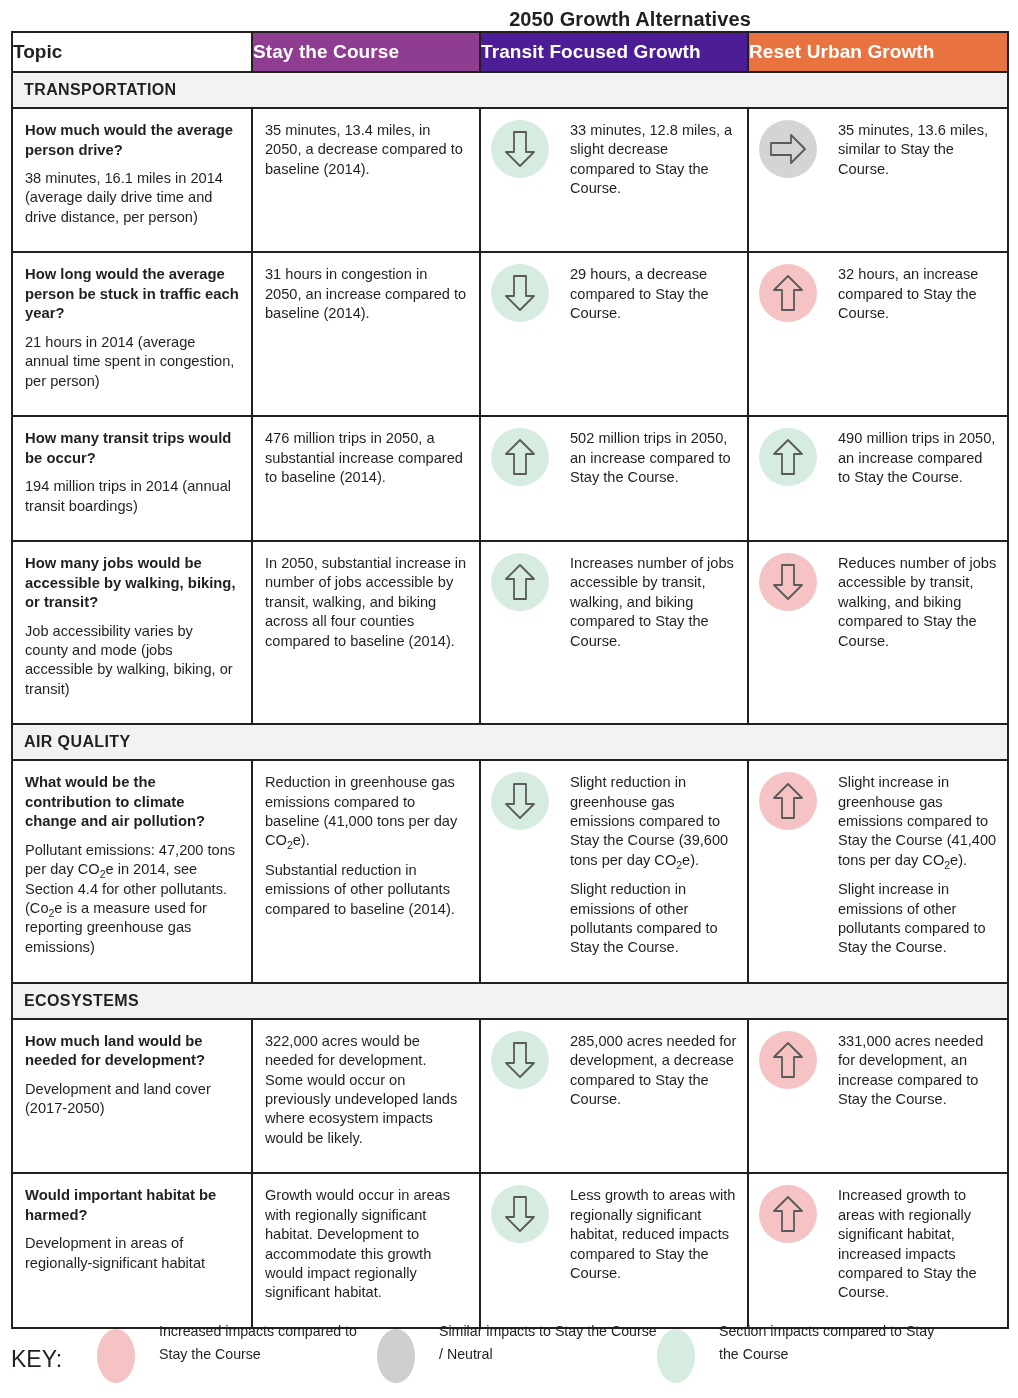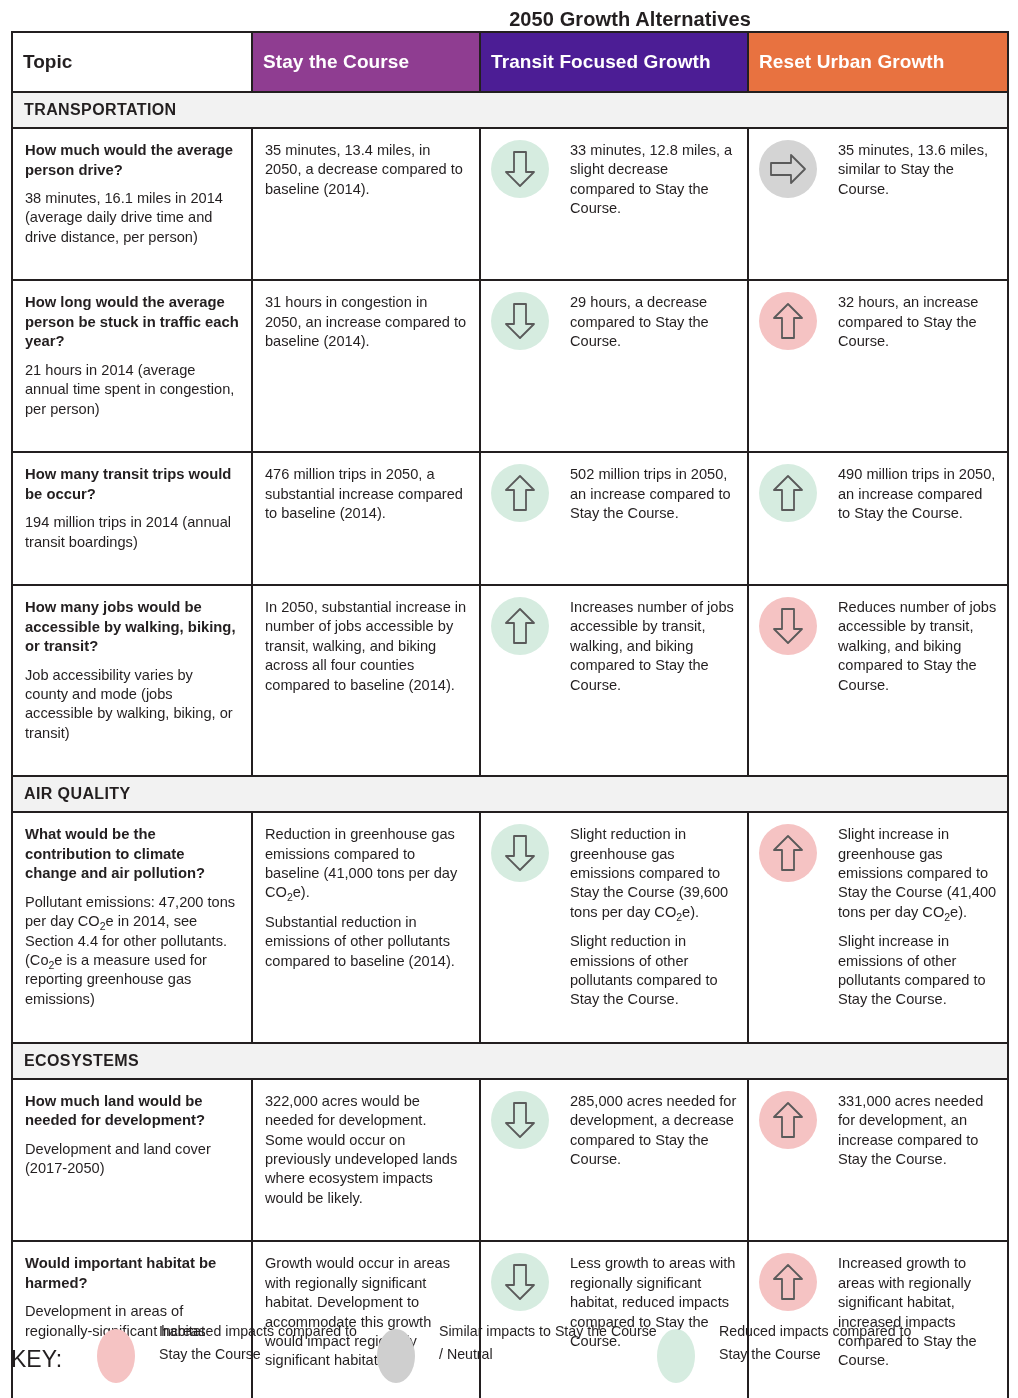--- a/index.html
+++ b/index.html
@@ -47,21 +47,21 @@
     background: #ffffff;
     text-align: center;
     font-weight: bold;
     font-size: 20px;
     letter-spacing: .1px;
     padding: 11px 0 10px 0;
     color: #231f20;
   }
 
   tr.hdr-cols td {
-    padding: 10px;
+    padding: 0;
     vertical-align: middle;
     height: 38px;
   }
   .topic-head {
     border: 2px solid #231f20;
     background: #ffffff;
     font-weight: bold;
     font-size: 19px;
     padding: 6px 0 6px 10px;
     color: #231f20;
@@ -85,21 +85,21 @@
     letter-spacing: .4px;
     padding: 8px 0 8px 11px;
     color: #231f20;
   }
 
   
   td.cell {
     border: 2px solid #231f20;
     background: #ffffff;
     vertical-align: top;
-    padding: 12px 12px 32px 12px;
+    padding: 12px 12px 24px 12px;
     font-size: 14.6px;
     line-height: 1.33;
     color: #231f20;
   }
   td.cell.topic { border-right-width: 2px; }
   td.cell.narrow-pad { padding-left: 10px; padding-right: 10px; }
 
   .q {
     font-weight: bold;
     margin: 0 0 9px 0;
@@ -443,17 +443,17 @@
       <span class="key-text">Increased impacts compared to Stay the Course</span>
     </div>
 
     <div class="key-item k2">
       <span class="key-dot gray"></span>
       <span class="key-text">Similar impacts to Stay the Course / Neutral</span>
     </div>
 
     <div class="key-item k3">
       <span class="key-dot green"></span>
-      <span class="key-text">Reduced impacts compared to Stay the Course</span>
+      <span class="key-text">Section impacts compared to Stay the Course</span>
     </div>
   </div>
 
 </div>
 
 </body></html>

